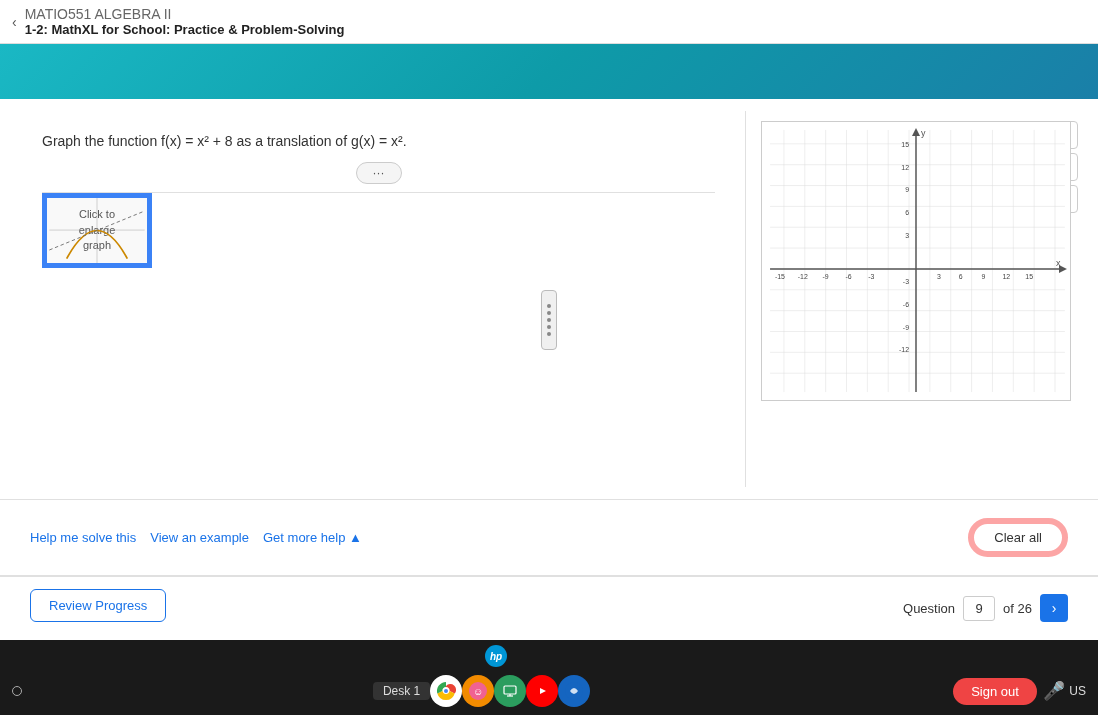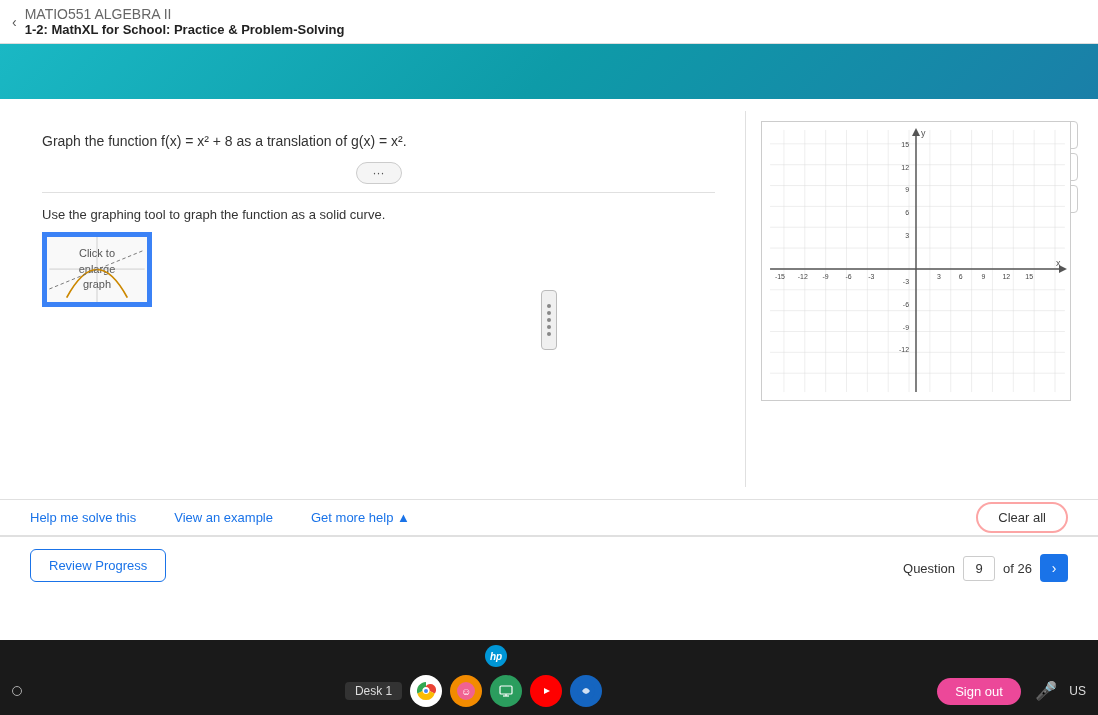--- a/index.html
+++ b/index.html
@@ -190,36 +190,36 @@
     }
     .drag-handle span {
       width: 4px;
       height: 4px;
       background: #888;
       border-radius: 50%;
     }
 
     
     .bottom-toolbar {
-      padding: 2px 30px;
-      display: flex;
-      align-items: center;
-      gap: 38px;
+      padding: 18px 30px;
+      display: flex;
+      align-items: center;
+      gap: 14px;
       border-top: 1px solid #e0e0e0;
     }
     .help-link {
       font-size: 13px;
       color: #1a73e8;
       cursor: pointer;
       text-decoration: none;
     }
     .clear-btn {
       margin-left: auto;
       background: #fff;
-      border: 2px solid #fca5a5;
+      border: 6px solid #fca5a5;
       border-radius: 20px;
       padding: 6px 20px;
       font-size: 13px;
       cursor: pointer;
       color: #333;
     }
 
     
     .progress-bar-section {
       padding: 12px 30px;
@@ -270,21 +270,20 @@
     .taskbar {
       position: absolute;
       bottom: 0;
       left: 0;
       width: 1098px;
       height: 48px;
       background: #1a1a1a;
       display: flex;
       align-items: center;
       padding: 0 12px;
-      gap: 8px;
       z-index: 10;
     }
     .taskbar-circle {
       width: 10px;
       height: 10px;
       border-radius: 50%;
       border: 1.5px solid #aaa;
       background: transparent;
       flex-shrink: 0;
     }
@@ -307,21 +306,21 @@
       cursor: pointer;
       flex-shrink: 0;
     }
     .chrome-icon { background: #fff; }
     .apps-icon { background: #f28b00; }
     .screen-icon { background: #2b9d5e; }
     .youtube-icon { background: #ff0000; }
     .blue-icon { background: #1565c0; }
 
     .sign-out-btn {
-      background: #ec4899;
+      background: #ef4444;
       color: #fff;
       border: none;
       border-radius: 20px;
       padding: 6px 18px;
       font-size: 13px;
       cursor: pointer;
       margin-left: 12px;
     }
     .mic-icon {
       color: #ccc;
@@ -364,21 +363,20 @@
     <div class="left-panel">
 
       <div class="question-text">Graph the function f(x) = x² + 8 as a translation of g(x) = x².</div>
 
       <div class="expand-btn">
         <button>···</button>
       </div>
 
       <div class="separator-line"></div>
 
-      <div class="instruction-text">Use the graphing tool to graph the function as a solid curve.</div>
 
       <div class="graph-thumbnail">
         <svg class="diagonal-line" viewBox="0 0 110 75">
 
           <line x1="55" y1="0" x2="55" y2="75" stroke="#999" stroke-width="0.5"></line>
           <line x1="0" y1="37" x2="110" y2="37" stroke="#999" stroke-width="0.5"></line>
 
           <path d="M 20,70 Q 55,5 90,70" fill="none" stroke="#cc8800" stroke-width="2"></path>
 
           <line x1="0" y1="60" x2="110" y2="15" stroke="#666" stroke-width="1" stroke-dasharray="4,3"></line>

